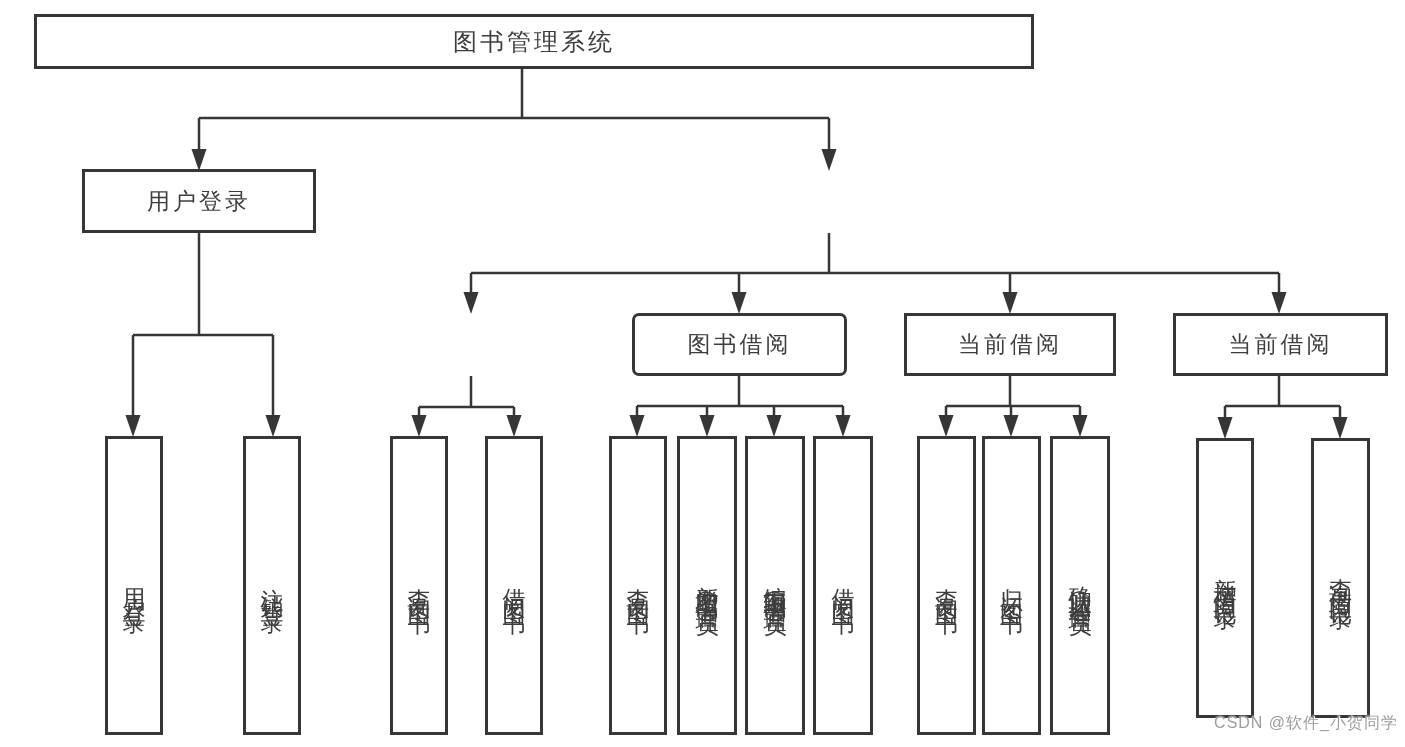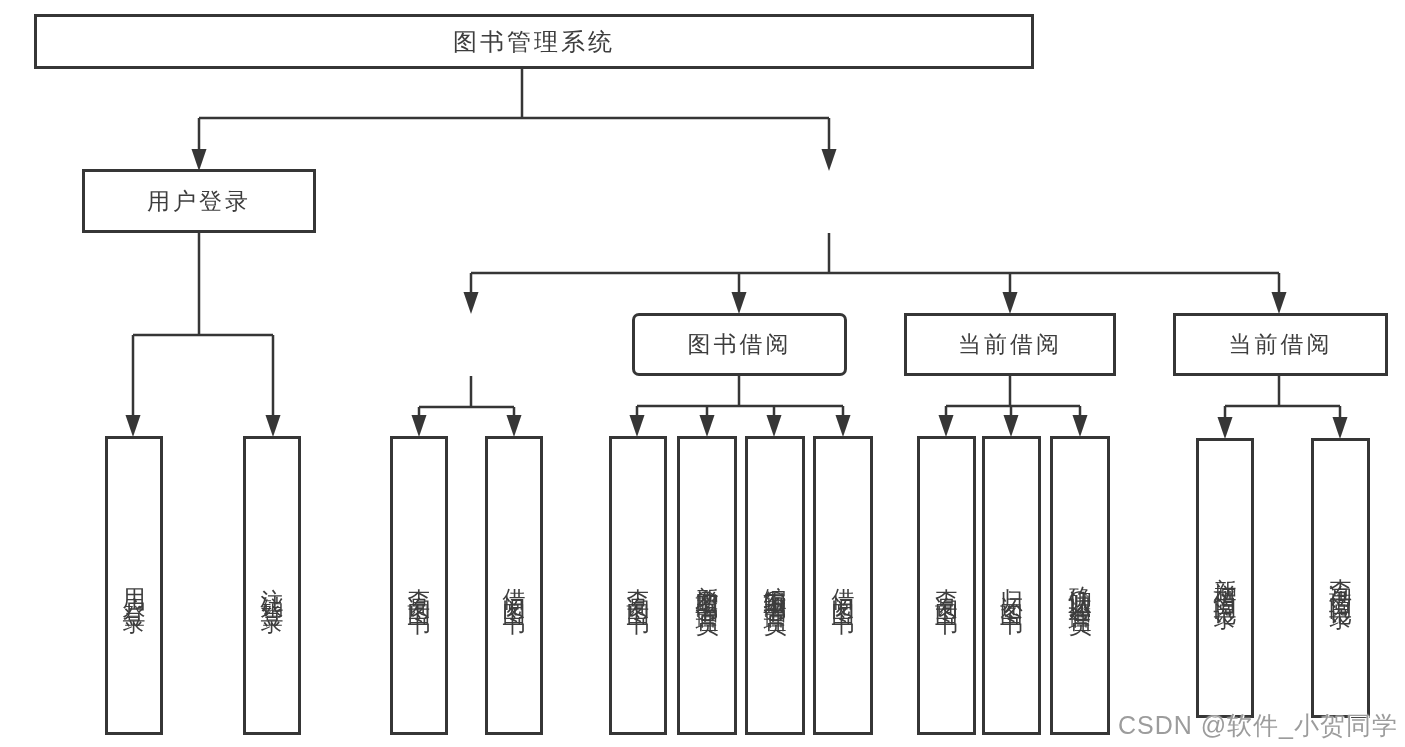--- a/index.html
+++ b/index.html
@@ -38,22 +38,22 @@
     writing-mode: vertical-rl;
     text-orientation: mixed;
     font-size: 23px;
     letter-spacing: 8px;
     line-height: 1;
     color: #3d3d3d;
   }
   .watermark {
     position: absolute;
     right: 7px;
-    bottom: 5px;
-    font-size: 25px;
+    bottom: 13px;
+    font-size: 16px;
     letter-spacing: 1px;
     color: #9c9c9c;
     text-shadow: 0 0 2px #ffffff, 1px 1px 0 #ffffff;
     white-space: nowrap;
     font-family: "Liberation Sans", "DejaVu Sans", sans-serif;
   }
 </style>
 </head>
 <body>
 

